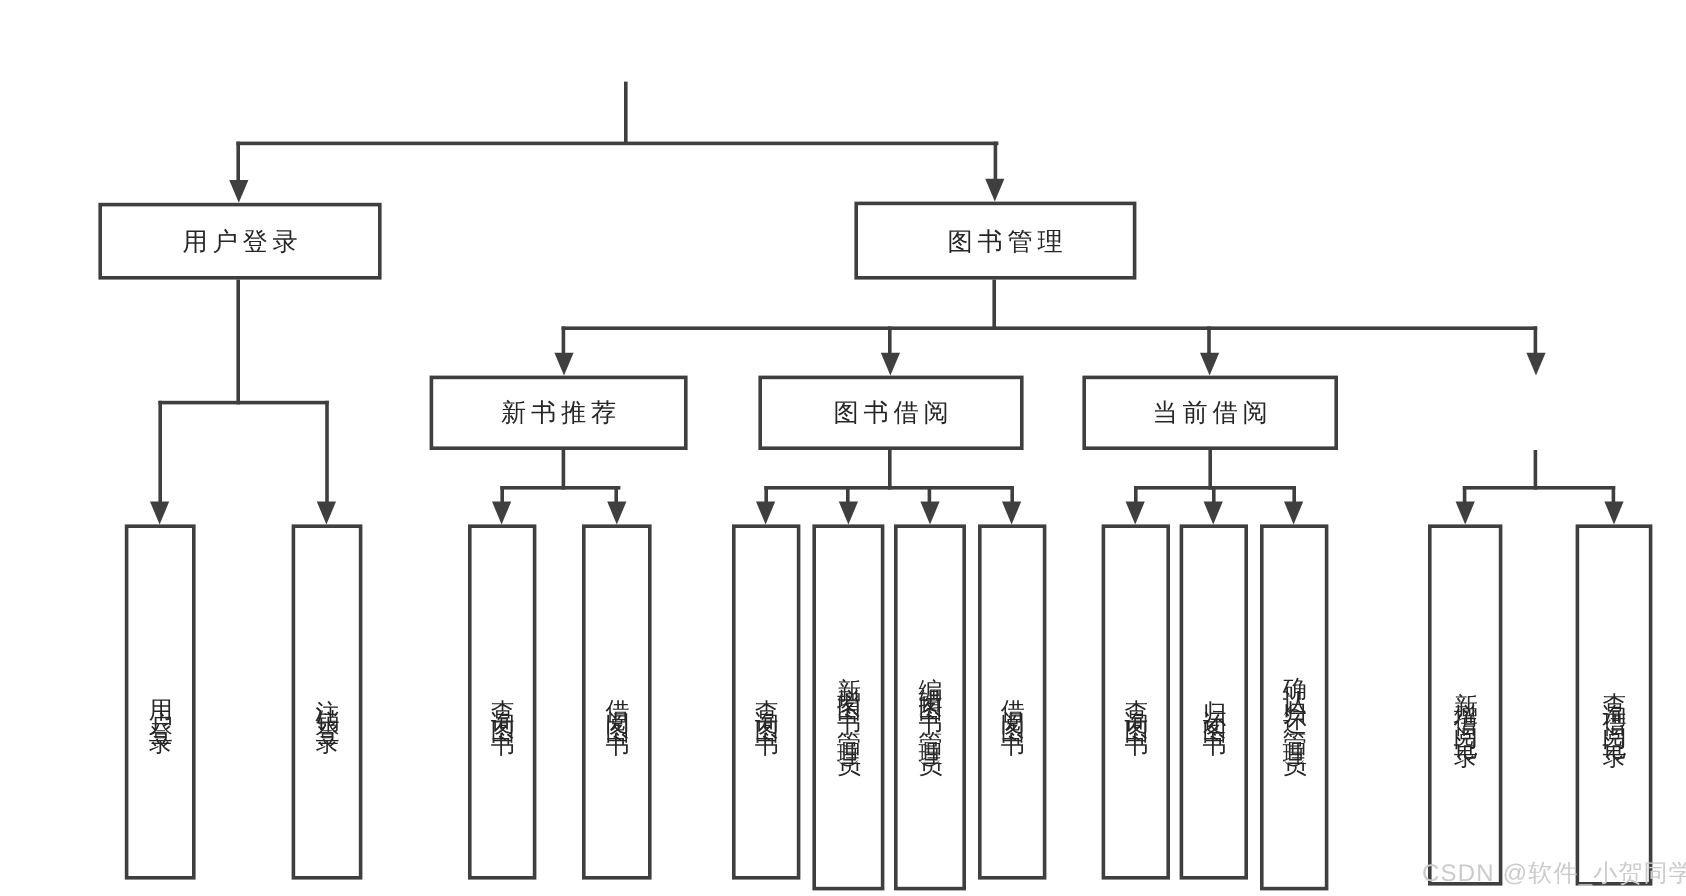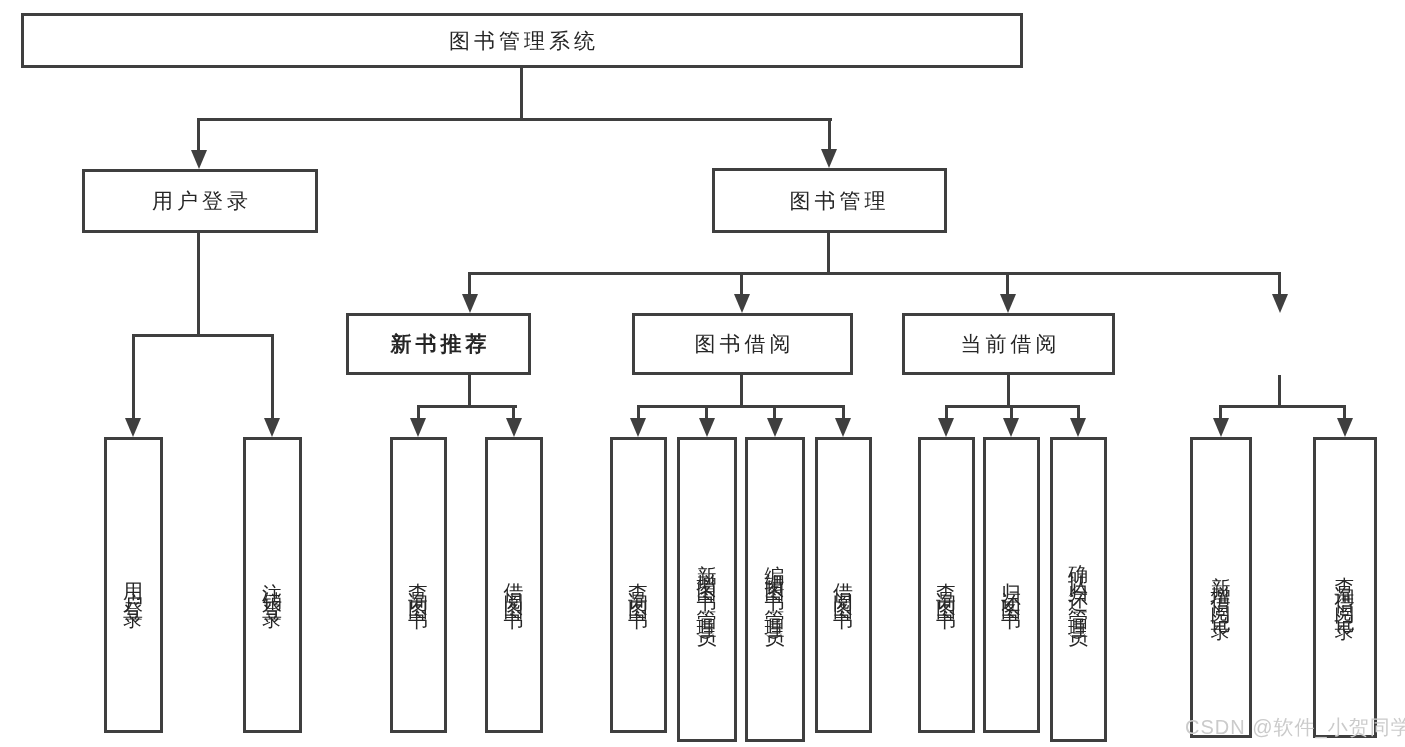--- a/index.html
+++ b/index.html
@@ -25,26 +25,25 @@
   .watermark{
     position:absolute;left:1185px;top:714px;z-index:10;
     font-size:20px;letter-spacing:1px;color:#cbcbcb;white-space:nowrap;
   }
 </style>
 </head>
 <body>
 
 <div class="canvas">
 
-  <div class="node h" style="left:21px;top:13px;width:1002px;height:55px;">图书管理系统</div>
 
   <div class="node h" style="left:82px;top:169px;width:236px;height:64px;">用户登录</div>
   <div class="node h" style="left:712px;top:168px;width:235px;height:65px;padding-left:16px;">图书管理</div>
 
-  <div class="node h" style="left:346px;top:313px;width:185px;height:62px;font-weight:bold;">新书推荐</div>
+  <div class="node h" style="left:358px;top:313px;width:215px;height:62px;">新书推荐</div>
   <div class="node h" style="left:632px;top:313px;width:221px;height:62px;">图书借阅</div>
   <div class="node h" style="left:902px;top:313px;width:213px;height:62px;">当前借阅</div>
 
   <div class="node v" style="left:104px;top:437px;width:59px;height:296px;">用户登录</div>
   <div class="node v" style="left:243px;top:437px;width:59px;height:296px;">注销登录</div>
 
   <div class="node v" style="left:390px;top:437px;width:57px;height:296px;">查询图书</div>
   <div class="node v" style="left:485px;top:437px;width:58px;height:296px;">借阅图书</div>
 
   <div class="node v" style="left:610px;top:437px;width:57px;height:296px;">查询图书</div>

